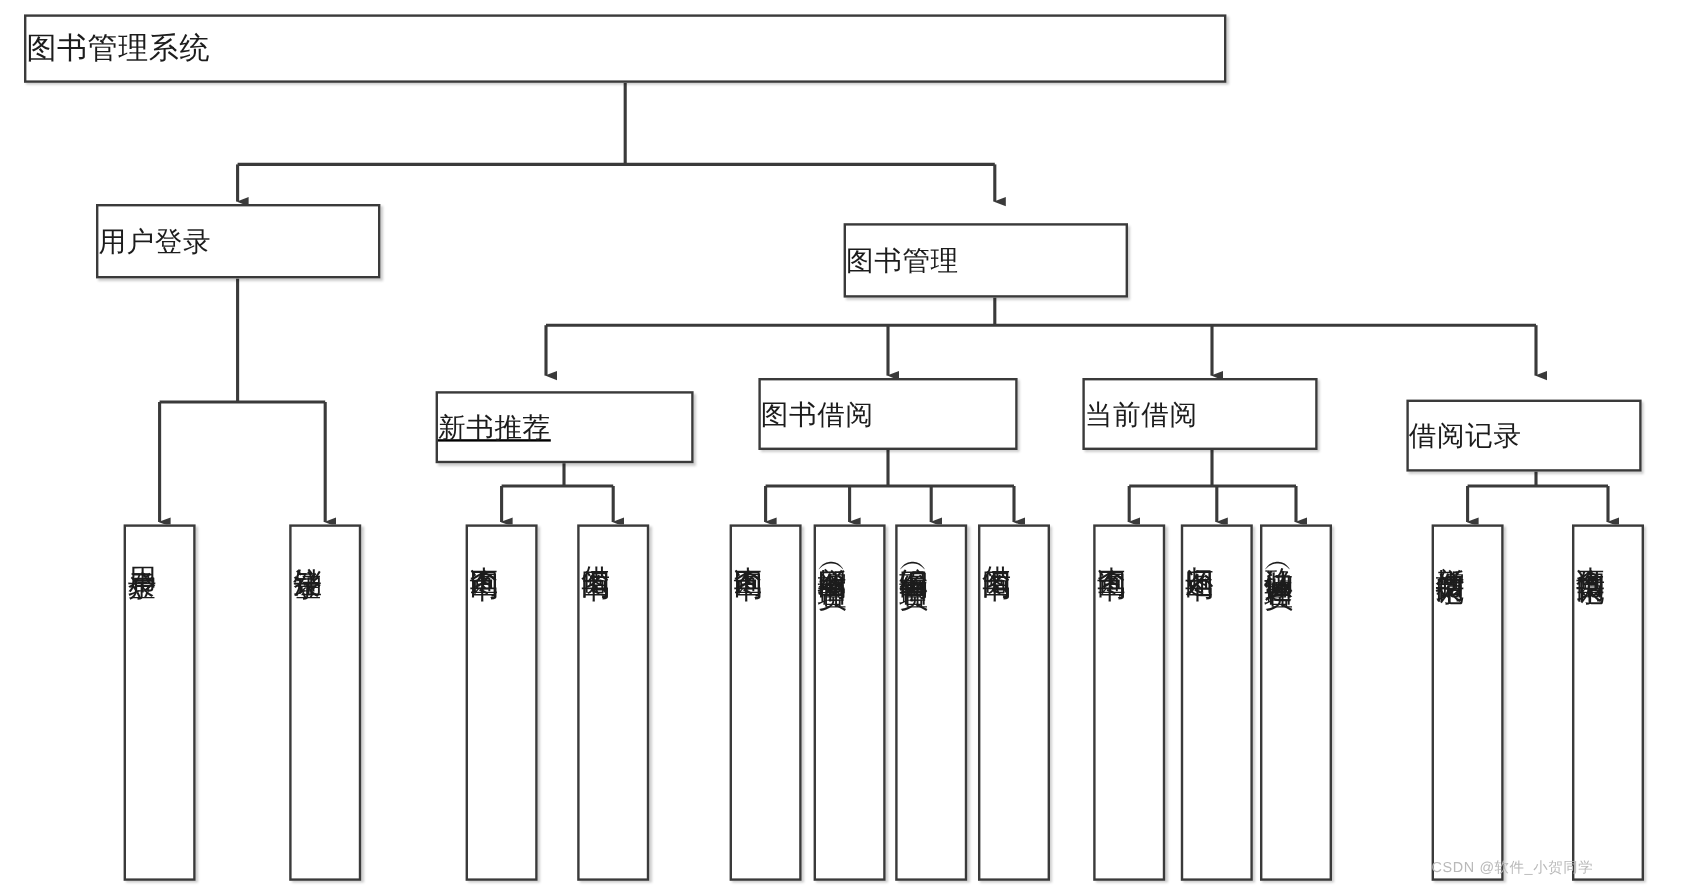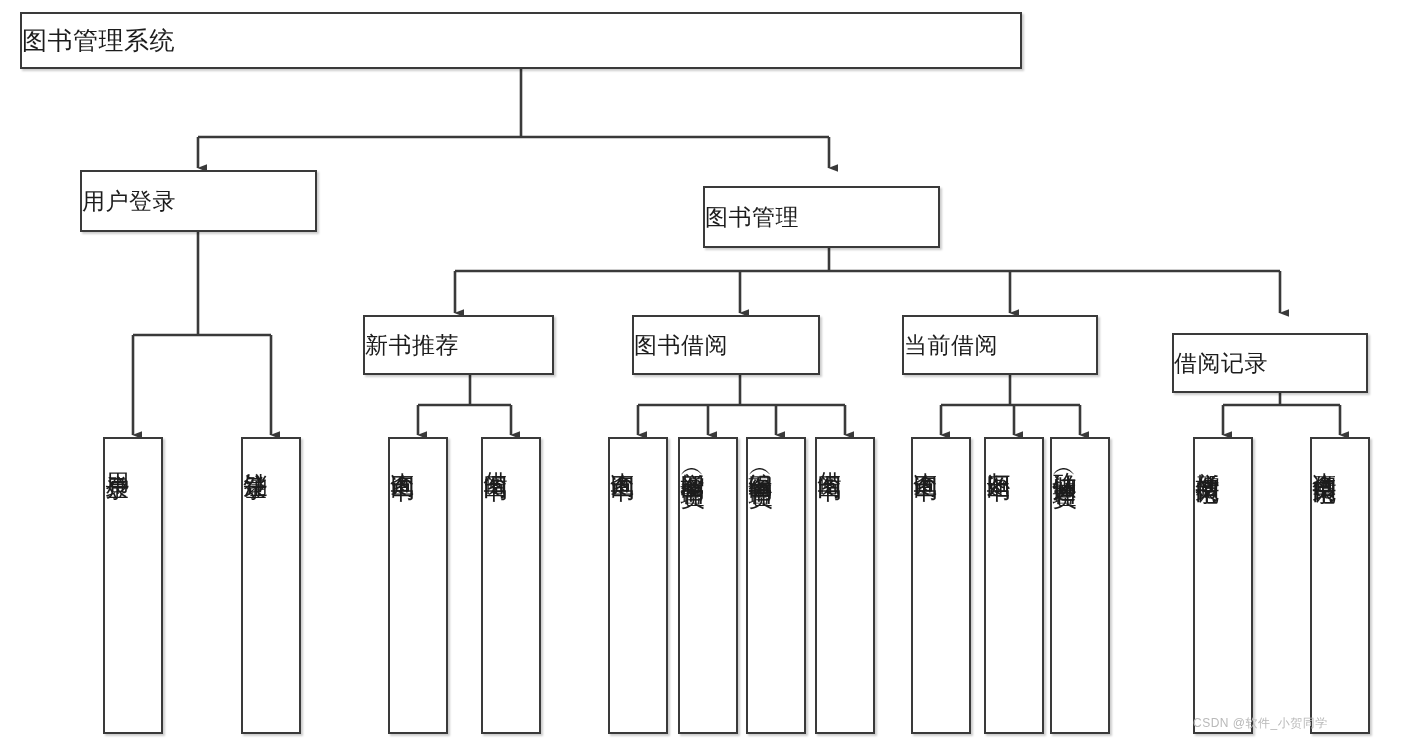--- a/index.html
+++ b/index.html
@@ -123,24 +123,24 @@
     <span class="node-label">图书管理系统</span>
   </div>
 
   <div class="node-box node-l1" style="left: 80px; top: 170px; width: 237px; height: 62px;">
     <span class="node-label">用户登录</span>
   </div>
   <div class="node-box node-l1" style="left: 703px; top: 170px; width: 237px; height: 62px; margin-top: 16px;">
     <span class="node-label">图书管理</span>
   </div>
 
-  <div class="node-box node-l2" style="left: 363px; top: 315px; width: 191px; height: 60px;">
+  <div class="node-box node-l2" style="left: 363px; top: 326px; width: 215px; height: 60px; text-decoration: underline;">
     <span class="node-label">新书推荐</span>
   </div>
-  <div class="node-box node-l2" style="left: 632px; top: 315px; width: 188px; height: 60px;">
+  <div class="node-box node-l2" style="left: 632px; top: 315px; width: 216px; height: 60px;">
     <span class="node-label">图书借阅</span>
   </div>
   <div class="node-box node-l2" style="left: 902px; top: 315px; width: 196px; height: 60px;">
     <span class="node-label">当前借阅</span>
   </div>
   <div class="node-box node-l2" style="left: 1172px; top: 333px; width: 196px; height: 60px;">
     <span class="node-label">借阅记录</span>
   </div>
 
   <div id="leaf-layer">

